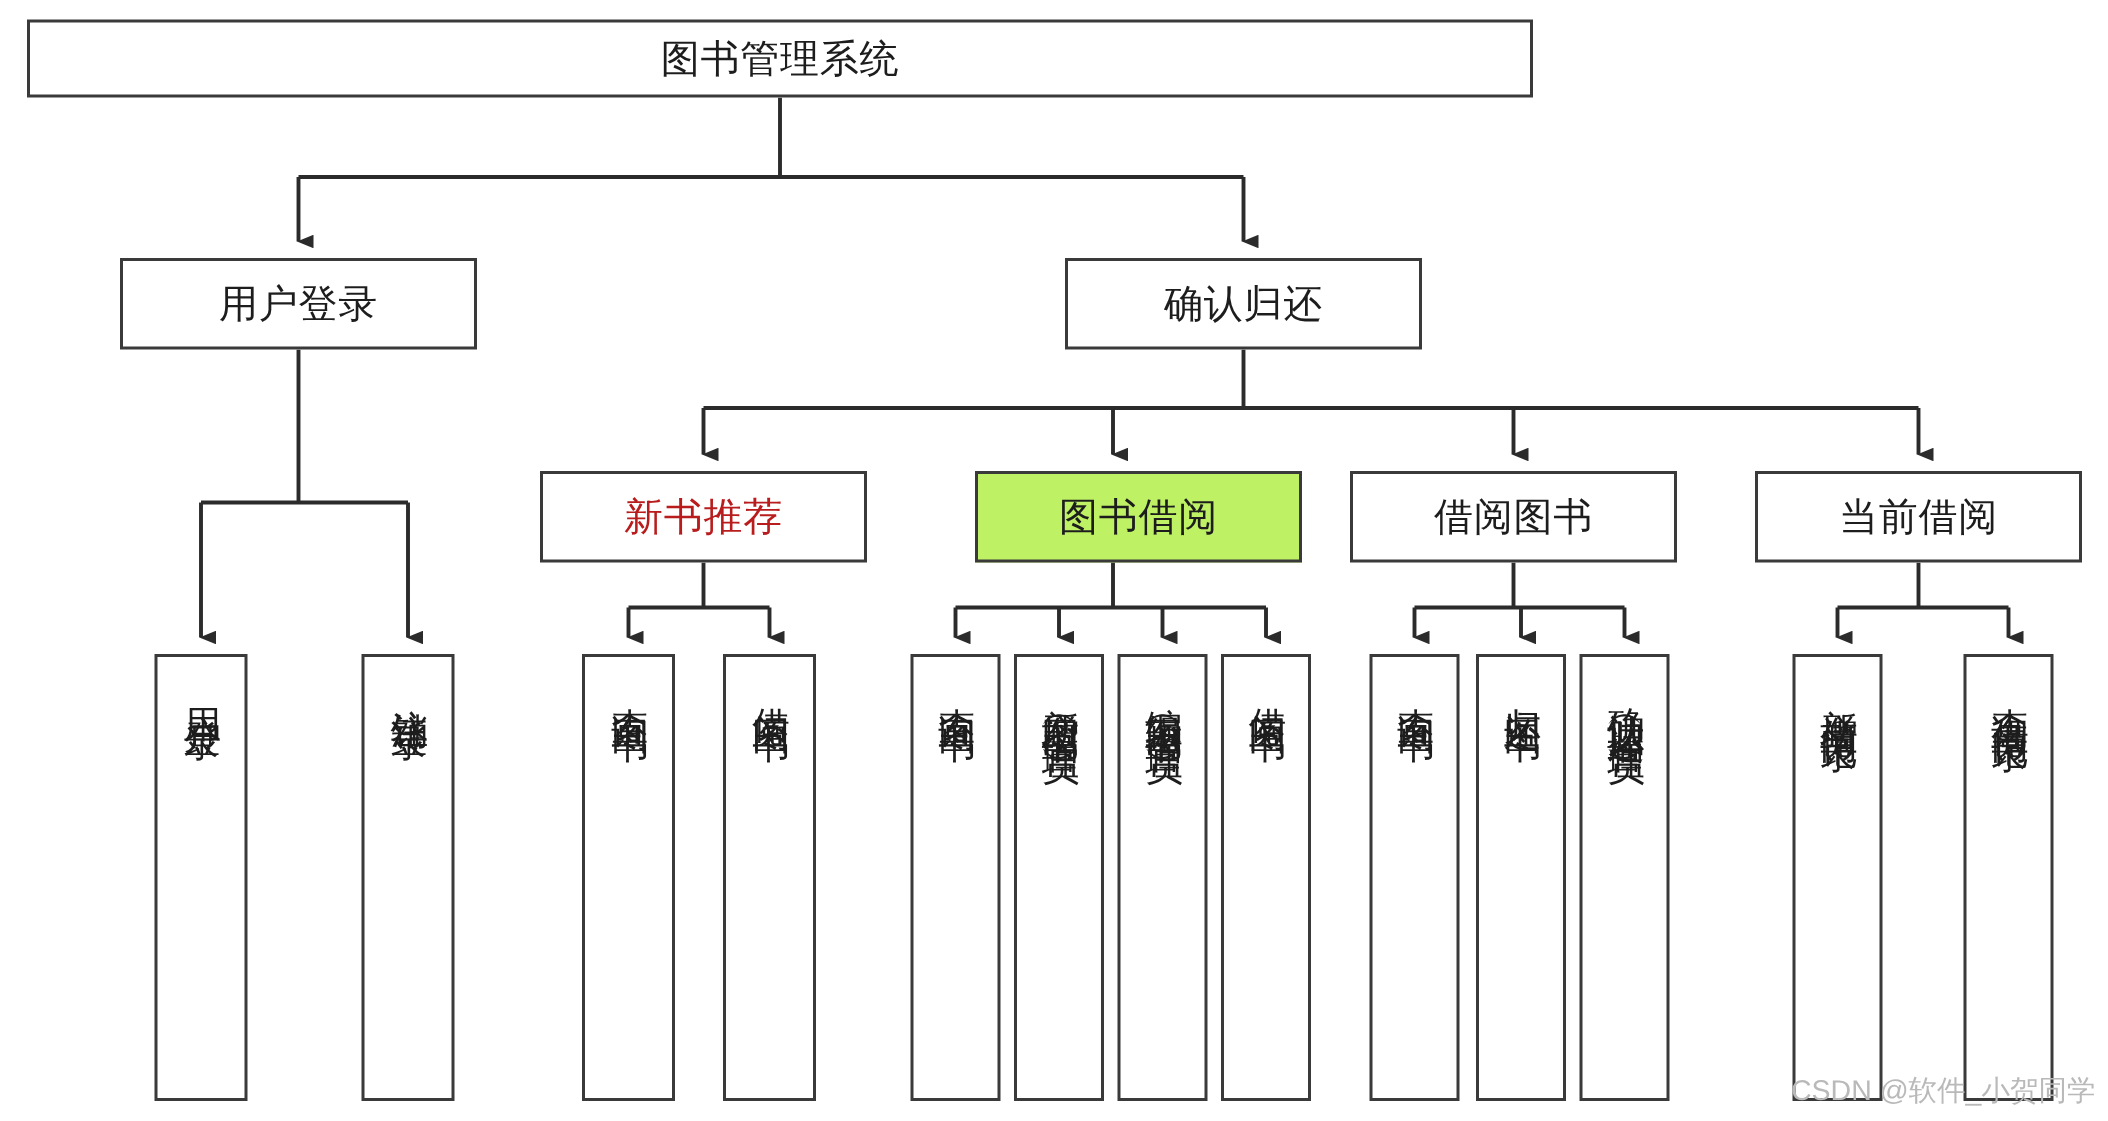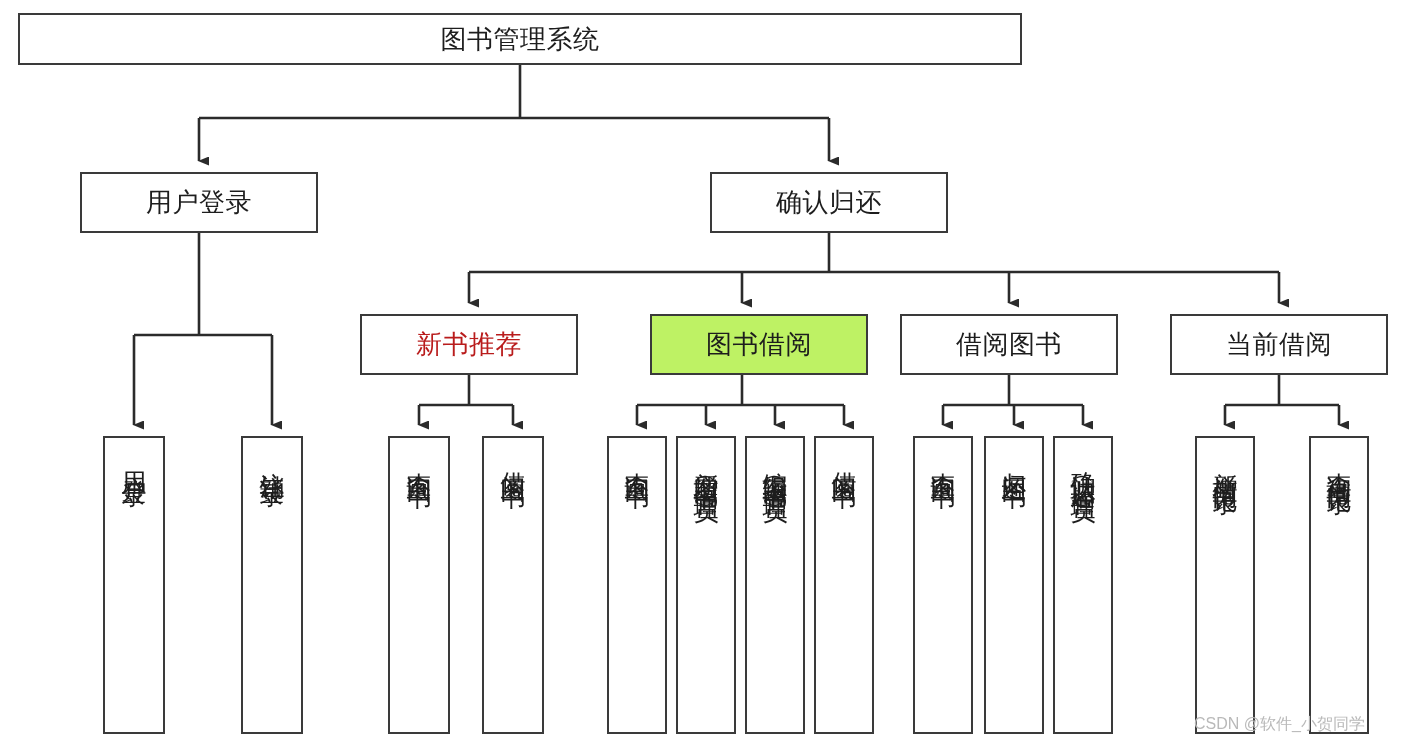--- a/index.html
+++ b/index.html
@@ -35,21 +35,21 @@
     writing-mode:vertical-rl;
     text-orientation:upright;
     white-space:normal;
     line-height:1.0;
     letter-spacing:4px;
     font-size:25px;
   }
   .watermark{
     position:absolute;
     color:#b9b9b9;
-    font-size:16px;
+    font-size:19px;
     white-space:nowrap;
     user-select:none;
   }
 </style>
 </head>
 <body>
 
 <div id="diagram-root">
   <svg id="tree-svg" viewBox="0 0 1405 747" xmlns="http://www.w3.org/2000/svg">
     <defs>

